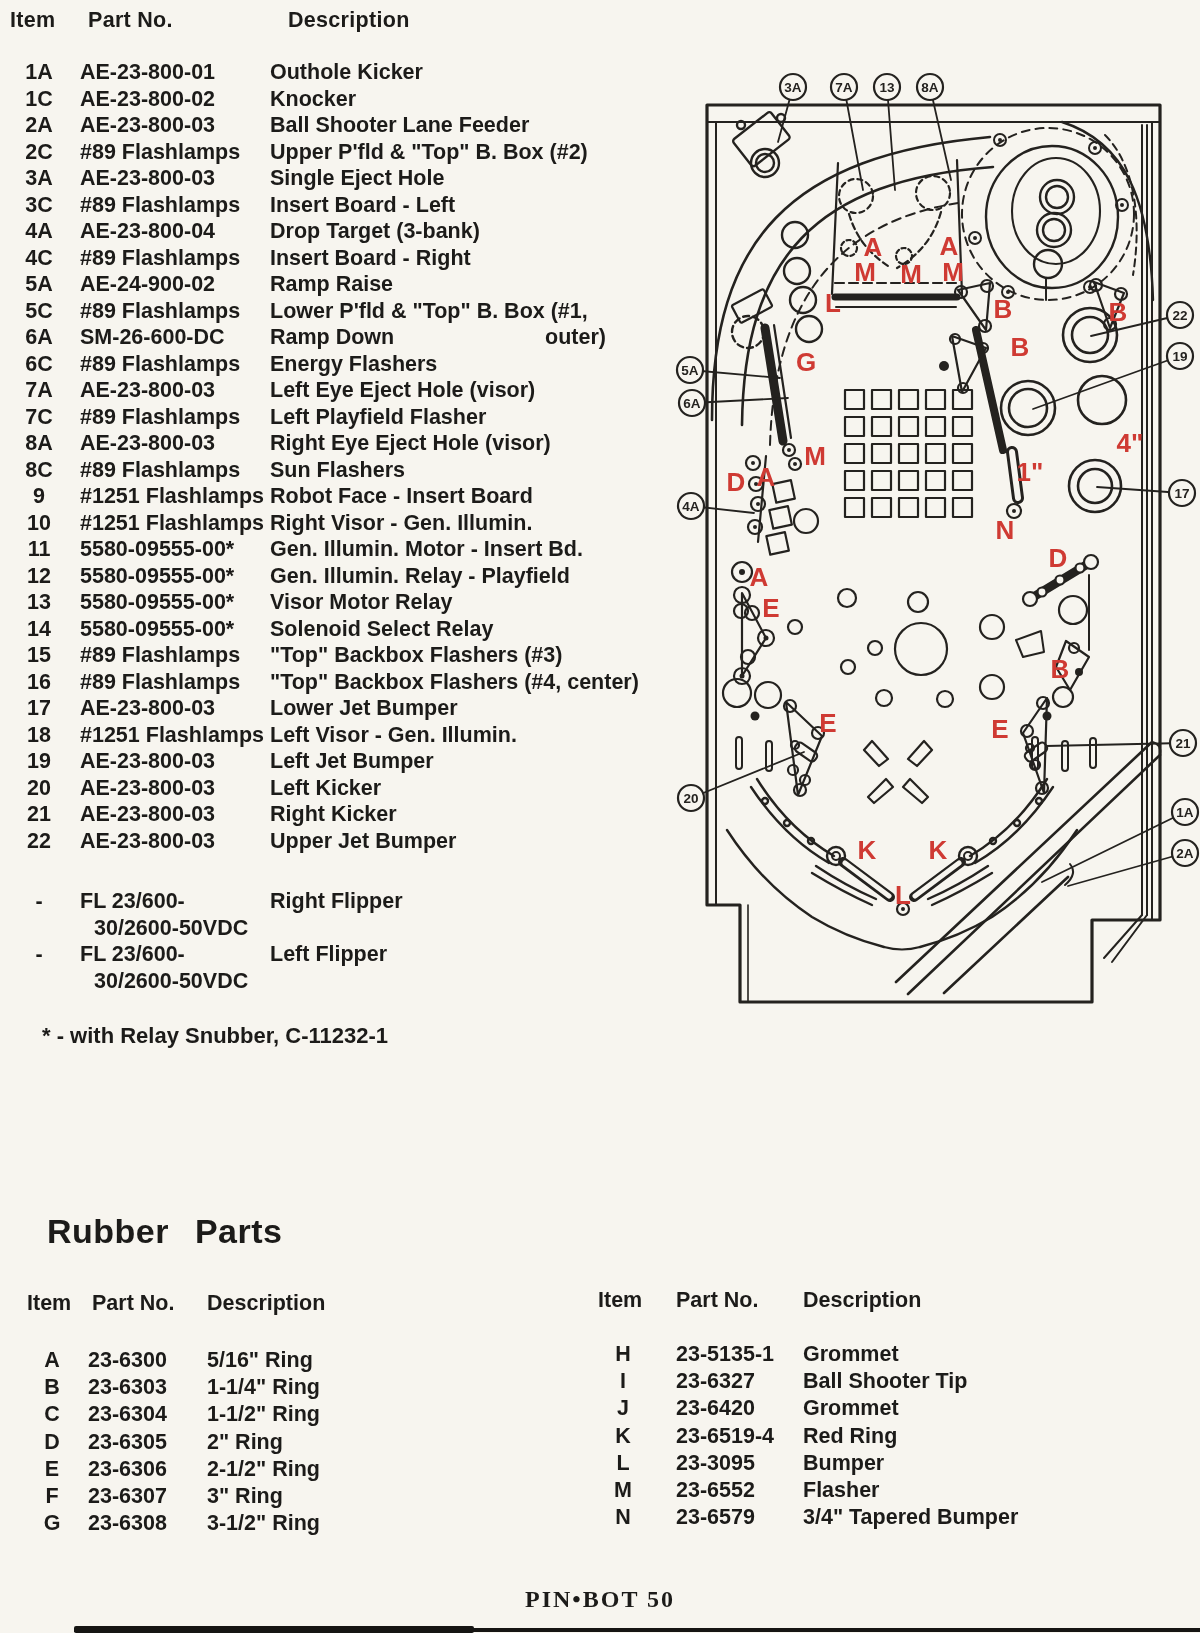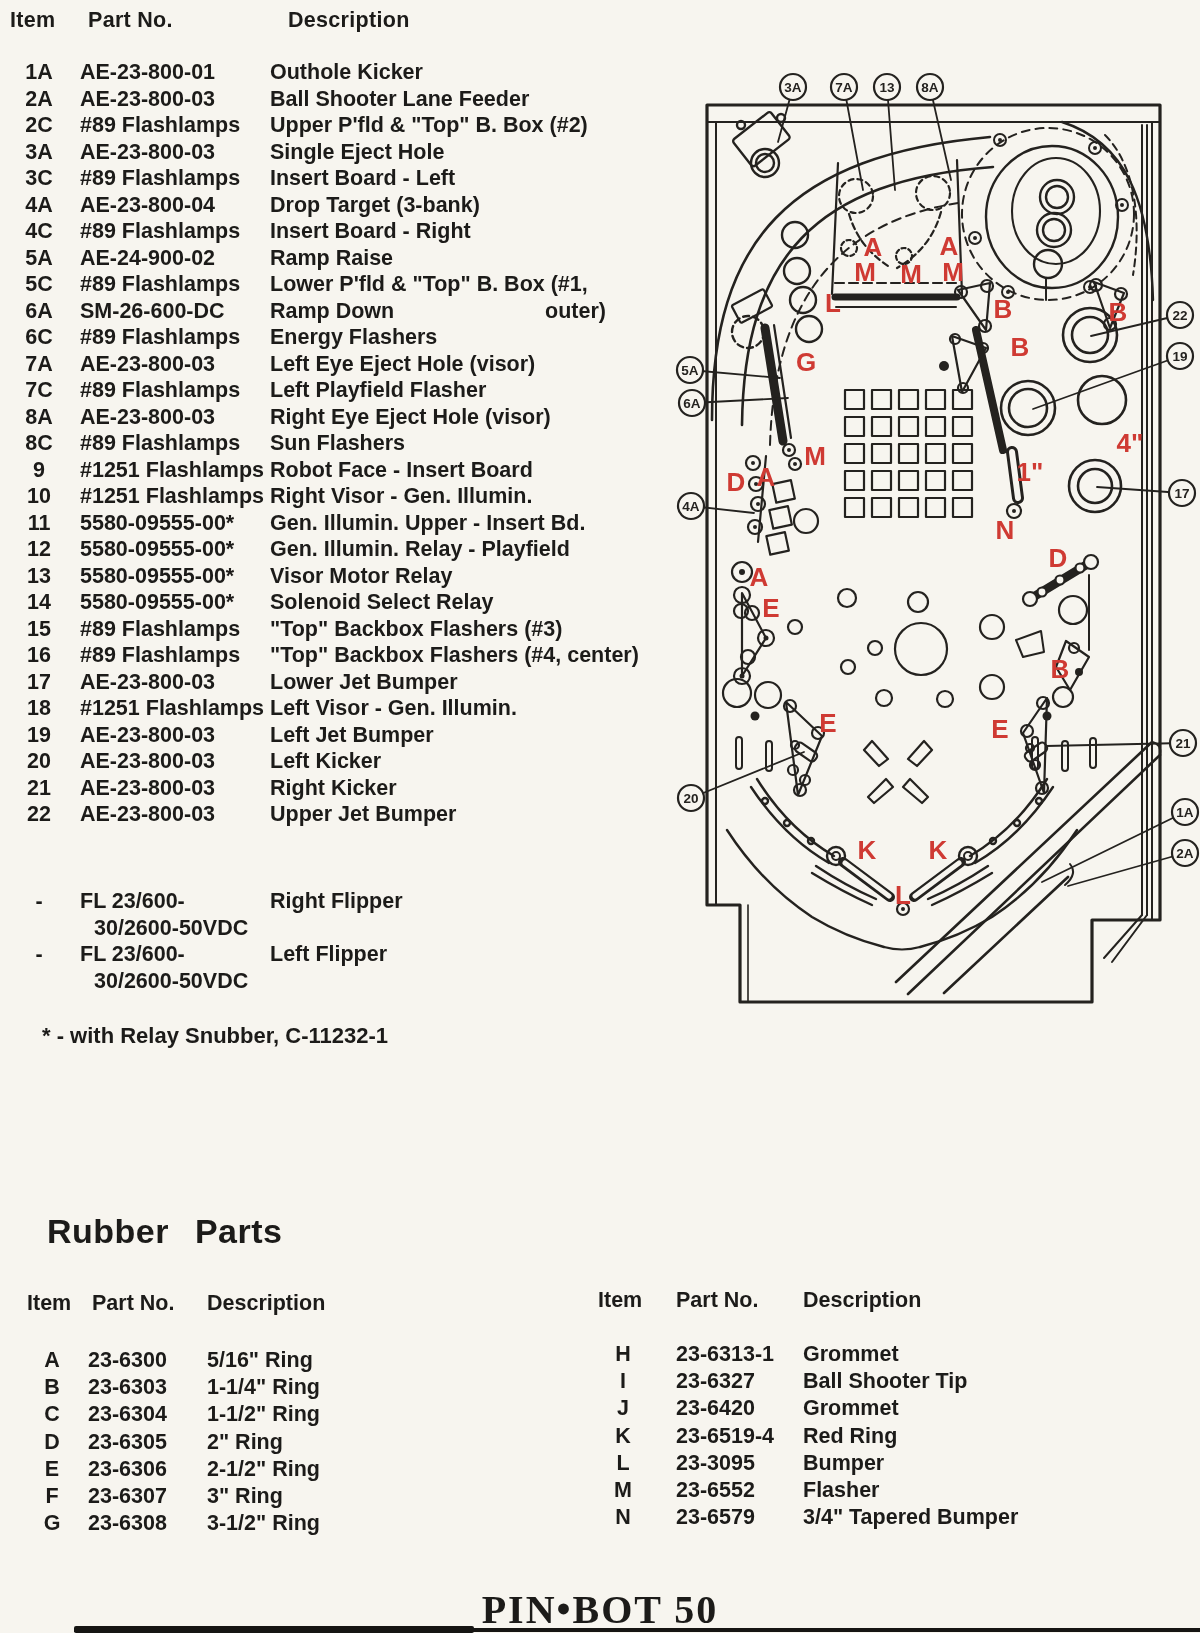--- a/index.html
+++ b/index.html
@@ -26,41 +26,46 @@
   #rubber-right-rows{left:0;top:1342px;width:1200px}
   .rrow{position:relative;height:27.2px;font-size:21.5px;font-weight:bold;white-space:nowrap}
   .rl-item{position:absolute;left:27px;width:50px;text-align:center}
   .rl-part{position:absolute;left:88px}
   .rl-desc{position:absolute;left:207px}
   .rr-item{position:absolute;left:598px;width:50px;text-align:center}
   .rr-part{position:absolute;left:676px}
   .rr-desc{position:absolute;left:803px}
   
   #footer{position:absolute;left:0;top:1586px;width:1200px;text-align:center;
-          font-family:"Liberation Serif",serif;font-weight:bold;font-size:40px;letter-spacing:2px}
+          font-family:"Liberation Serif",serif;font-weight:bold;font-size:24px;letter-spacing:2px}
   #scan-bar{position:absolute;left:74px;top:1628px;width:1126px;height:4px;background:#161513}
   #scan-blob{position:absolute;left:74px;top:1626px;width:400px;height:7px;background:#161513;border-radius:2px}
   
   #diagram{position:absolute;left:640px;top:60px;width:560px;height:950px}
   svg text{font-family:"Liberation Sans",sans-serif}
 </style>
 </head>
 <body>
 
 <div>
   <span class="mh" id="mh-item">Item</span>
   <span class="mh" id="mh-part">Part No.</span>
   <span class="mh" id="mh-desc">Description</span>
   <div id="parts-rows">
       <div class="prow">
         <span class="c-item">1A</span>
         <span class="c-part">AE-23-800-01</span>
         <span class="c-desc">Outhole Kicker</span>
       </div>
       <div class="prow">
+        <span class="c-item">1C</span>
+        <span class="c-part">AE-23-800-02</span>
+        <span class="c-desc">Knocker</span>
+      </div>
+      <div class="prow">
         <span class="c-item">2A</span>
         <span class="c-part">AE-23-800-03</span>
         <span class="c-desc">Ball Shooter Lane Feeder</span>
       </div>
       <div class="prow">
         <span class="c-item">2C</span>
         <span class="c-part">#89 Flashlamps</span>
         <span class="c-desc">Upper P'fld &amp; "Top" B. Box (#2)</span>
       </div>
       <div class="prow">
@@ -130,21 +135,21 @@
         <span class="c-desc">Robot Face - Insert Board</span>
       </div>
       <div class="prow">
         <span class="c-item">10</span>
         <span class="c-part">#1251 Flashlamps</span>
         <span class="c-desc">Right Visor - Gen. Illumin.</span>
       </div>
       <div class="prow">
         <span class="c-item">11</span>
         <span class="c-part">5580-09555-00*</span>
-        <span class="c-desc">Gen. Illumin. Upper - Insert Bd.</span>
+        <span class="c-desc">Gen. Illumin. Motor - Insert Bd.</span>
       </div>
       <div class="prow">
         <span class="c-item">12</span>
         <span class="c-part">5580-09555-00*</span>
         <span class="c-desc">Gen. Illumin. Relay - Playfield</span>
       </div>
       <div class="prow">
         <span class="c-item">13</span>
         <span class="c-part">5580-09555-00*</span>
         <span class="c-desc">Visor Motor Relay</span>
@@ -633,21 +638,21 @@
       </div>
       <div class="rrow">
         <span class="rl-item">G</span>
         <span class="rl-part">23-6308</span>
         <span class="rl-desc">3-1/2" Ring</span>
       </div>
     </div>
   <div id="rubber-right-rows">
       <div class="rrow">
         <span class="rr-item">H</span>
-        <span class="rr-part">23-6313-1</span>
+        <span class="rr-part">23-5135-1</span>
         <span class="rr-desc">Grommet</span>
       </div>
       <div class="rrow">
         <span class="rr-item">I</span>
         <span class="rr-part">23-6327</span>
         <span class="rr-desc">Ball Shooter Tip</span>
       </div>
       <div class="rrow">
         <span class="rr-item">J</span>
         <span class="rr-part">23-6420</span>

